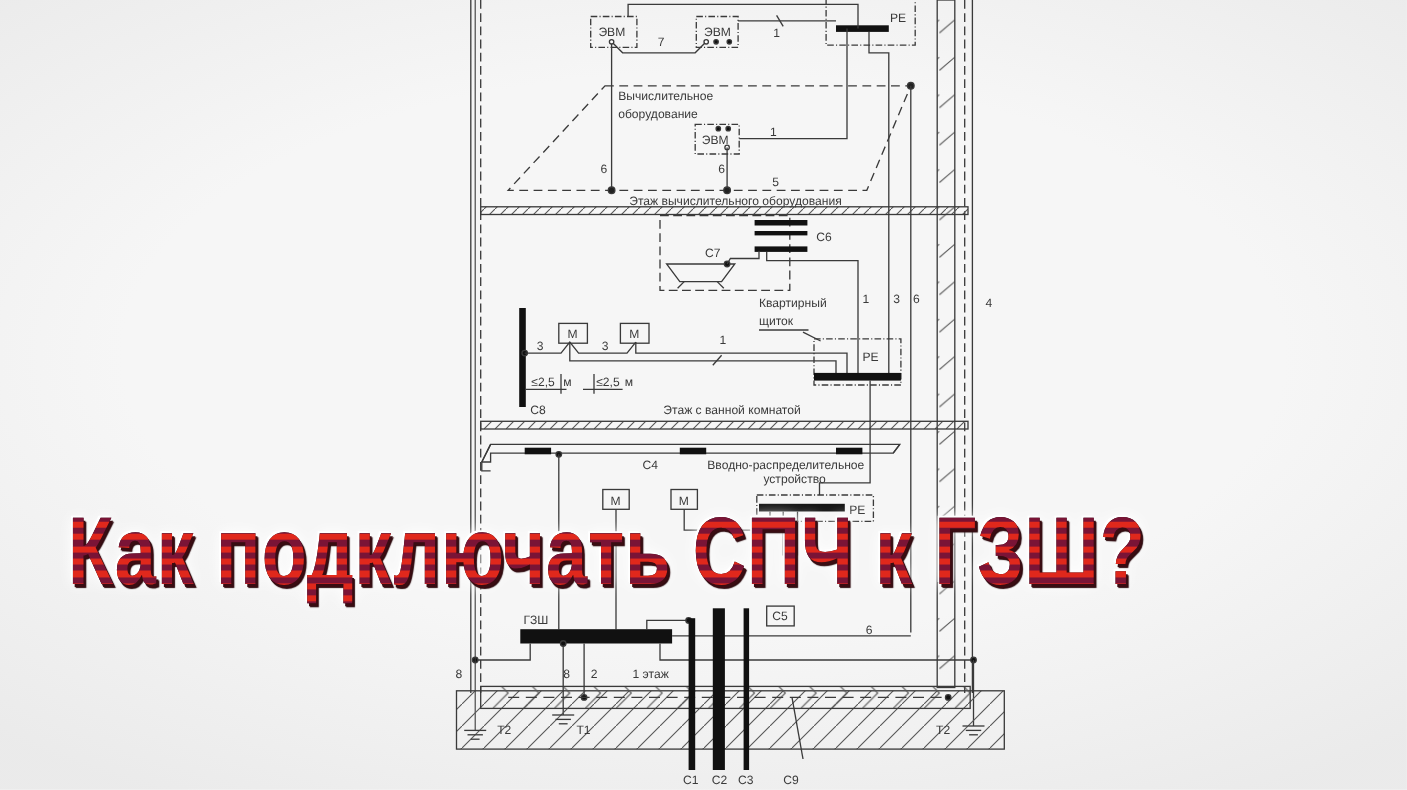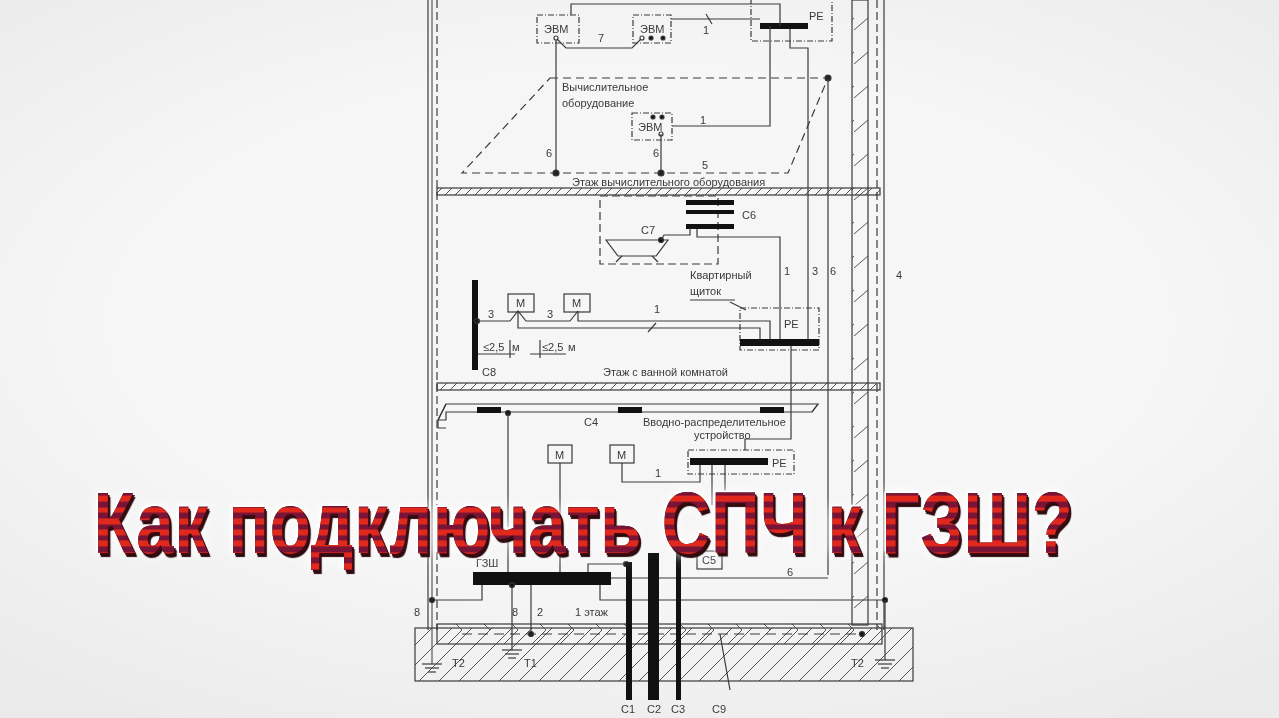--- a/index.html
+++ b/index.html
@@ -12,21 +12,21 @@
     position:absolute; left:0; top:0; width:1279px; height:718px;
     background:radial-gradient(ellipse 75% 65% at 50% 45%, rgba(255,255,255,0) 55%, rgba(225,225,225,0.55) 100%);
     pointer-events:none;
   }
   svg.diagram { position:absolute; left:0; top:0; }
   svg.diagram text {
     font-family:"Liberation Sans", sans-serif; fill:#3a3a3a; font-size:11px;
   }
   .title-wrap {
     position:absolute; left:0; top:462px; width:1103px; height:100px;
-    display:flex; justify-content:center; align-items:flex-end;padding-left:32px;
+    display:flex; justify-content:center; align-items:flex-start;
   }
   .title {
     position:relative;
     font-family:"Liberation Sans", sans-serif;
     font-weight:bold;
     font-size:78px;
     letter-spacing:1px;
     transform:scaleX(0.86) scaleY(1.12);
     line-height:1;
     white-space:nowrap;

